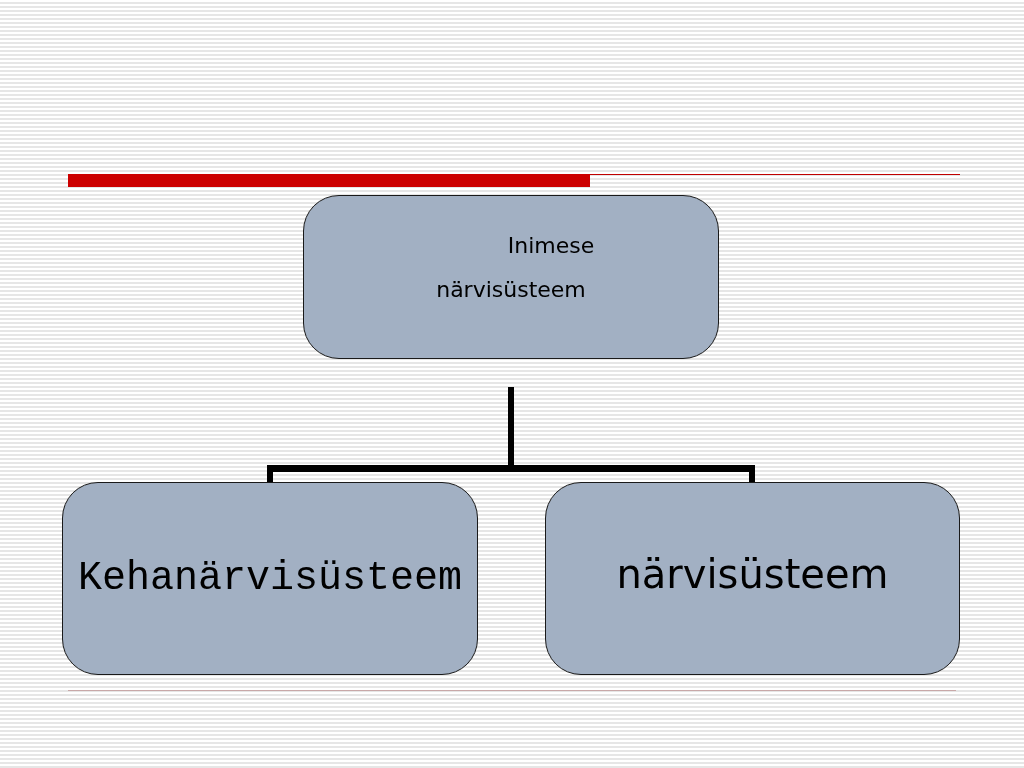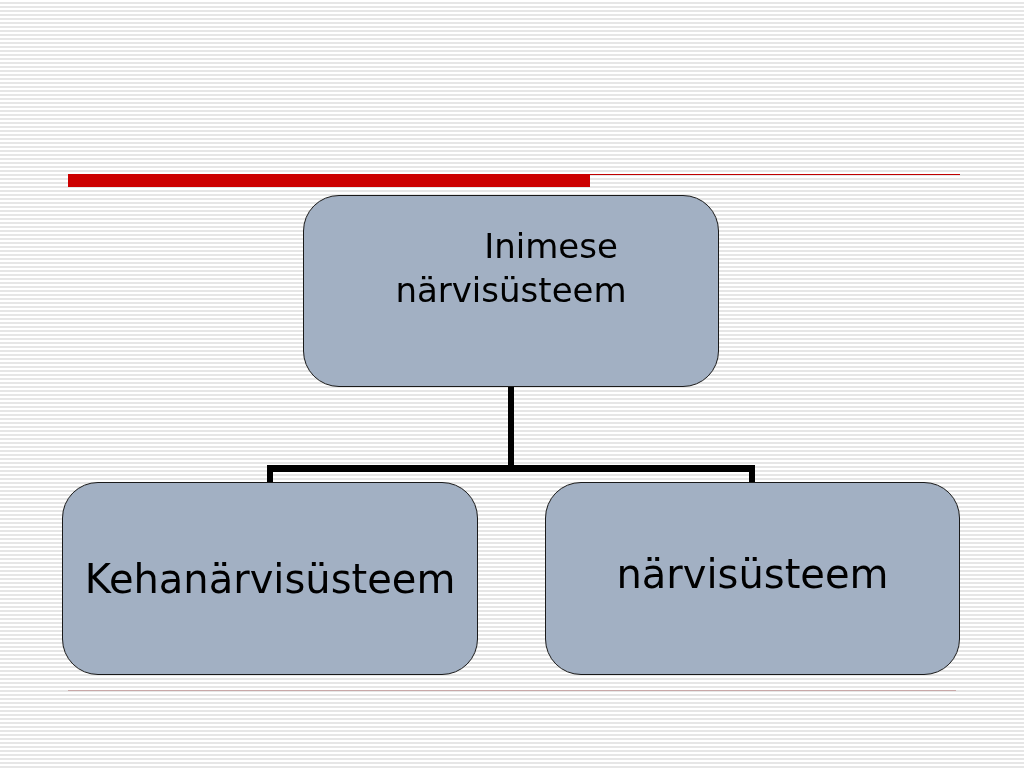--- a/index.html
+++ b/index.html
@@ -54,42 +54,43 @@
       color: #000000;
       display: flex;
       flex-direction: column;
       align-items: center;
       text-align: center;
     }
     .node-root {
       left: 303px;
       top: 195px;
       width: 416px;
-      height: 192px;
+      height: 164px;
       justify-content: flex-start;
       padding-top: 28px;
-      font-size: 34px;
+      font-size: 22px;
       line-height: 44px;
     }
     .node-root .line1 {
       padding-left: 80px;
     }
     .node-root .line2 {
       padding-left: 0px;
     }
     .node-left {
       left: 62px;
       top: 482px;
       width: 416px;
       height: 193px;
       justify-content: center;
       font-size: 40px;
       line-height: 48px;
       overflow: visible;
       white-space: nowrap;
+      font-family: Liberation Mono, monospace;
     }
     .node-right {
       left: 545px;
       top: 482px;
       width: 415px;
       height: 193px;
       justify-content: center;
       font-size: 40px;
       line-height: 46px;
       padding-bottom: 10px;

